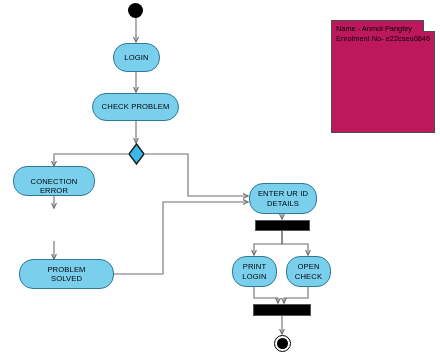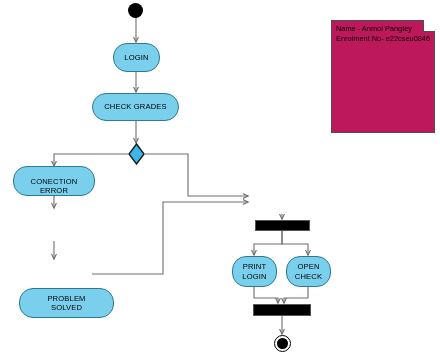--- a/index.html
+++ b/index.html
@@ -141,40 +141,44 @@
     </g>
   </svg>
 
   <div class="start-node" style="left:128px; top:3px; width:15px; height:15px;"></div>
 
   <div class="node" style="left:113px; top:43px; width:47px; height:29px;">
     <span class="node-label">LOGIN</span>
   </div>
 
   <div class="node" style="left:92px; top:93px; width:87px; height:28px;">
-    <span class="node-label">CHECK GRADES</span>
+    <span class="node-label">CHECK PROBLEM</span>
   </div>
 
   <div class="decision" style="left:128px; top:143px; width:17px; height:22px;">
     <svg width="17" height="22" viewBox="0 0 17 22">
       <polygon points="8.5,1 16,11 8.5,21 1,11" fill="#3BB8E8" stroke="#1A1A1A" stroke-width="1.4"></polygon>
     </svg>
   </div>
 
   <div class="node" style="left:13px; top:166px; width:82px; height:30px;align-items:flex-end;">
     <span class="node-label">CONECTION
 ERROR</span>
   </div>
 
 
-  <div class="node" style="left:19px; top:259px; width:95px; height:30px;margin-top:29px;">
+  <div class="node" style="left:19px; top:259px; width:95px; height:30px;">
     <span class="node-label">PROBLEM
 SOLVED</span>
   </div>
 
+  <div class="node" style="left:249px; top:183px; width:68px; height:31px;">
+    <span class="node-label">ENTER UR ID
+DETAILS</span>
+  </div>
 
   <div class="bar" style="left:255px; top:220px; width:55px; height:11px;"></div>
 
   <div class="node" style="left:232px; top:256px; width:45px; height:31px;">
     <span class="node-label">PRINT
 LOGIN</span>
   </div>
 
   <div class="node" style="left:286px; top:256px; width:45px; height:31px;">
     <span class="node-label">OPEN

